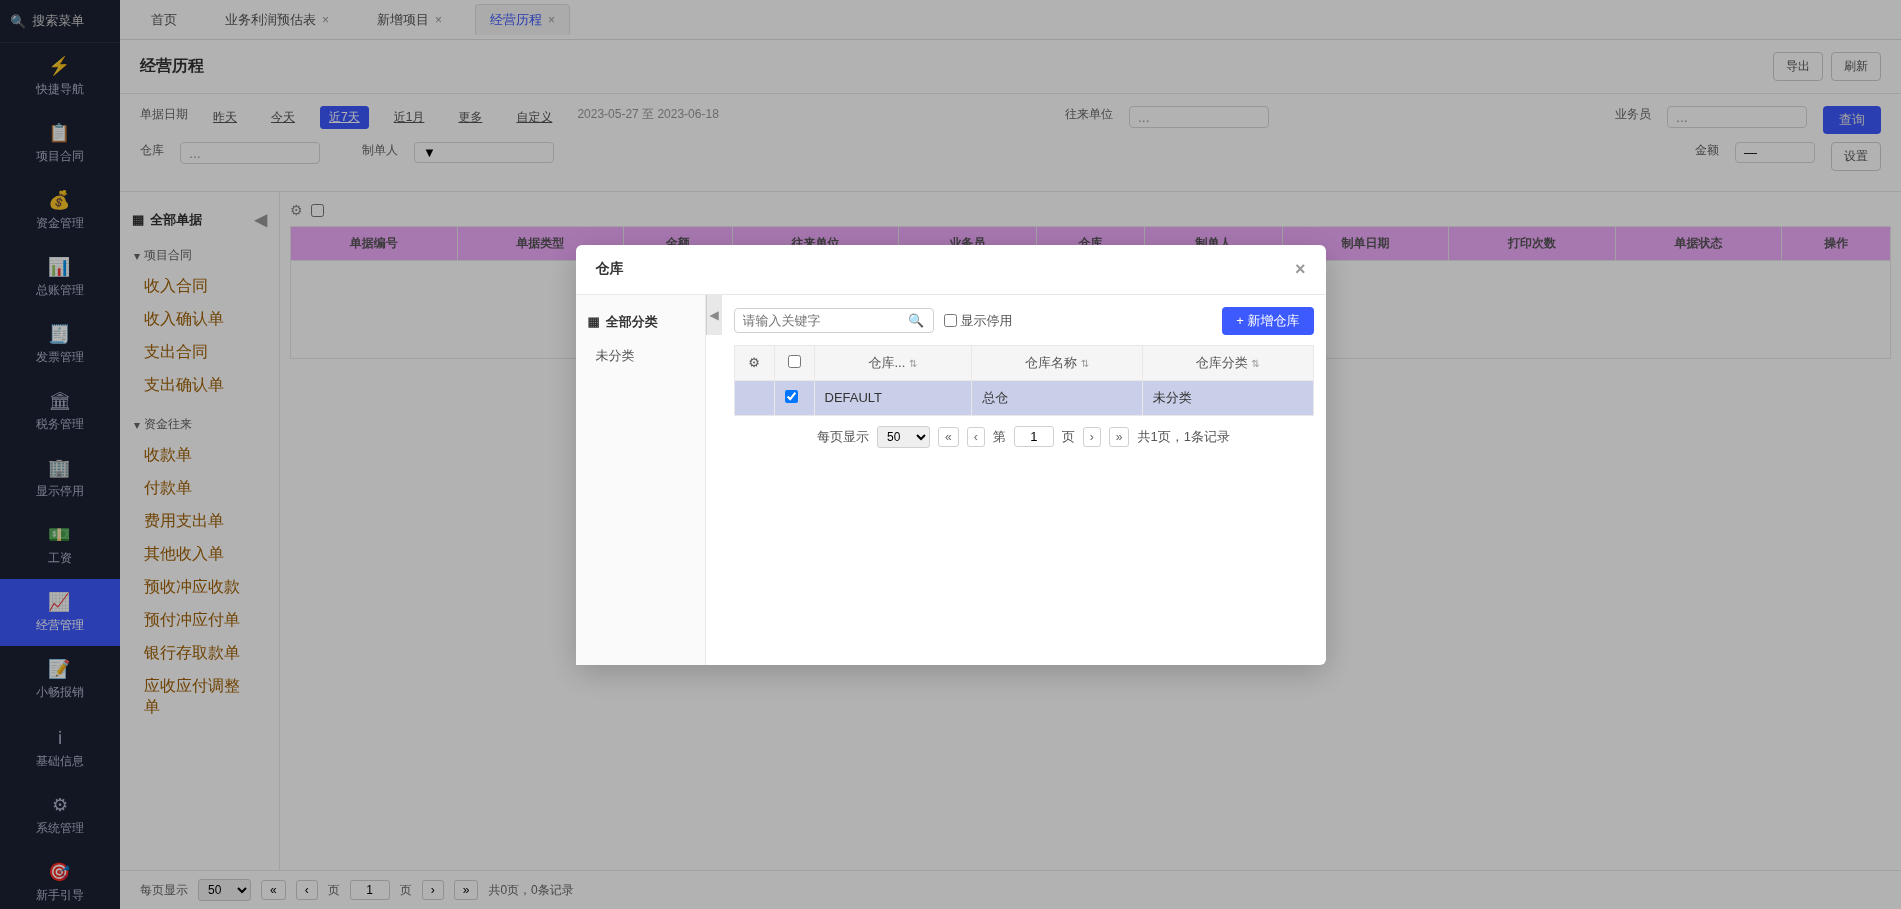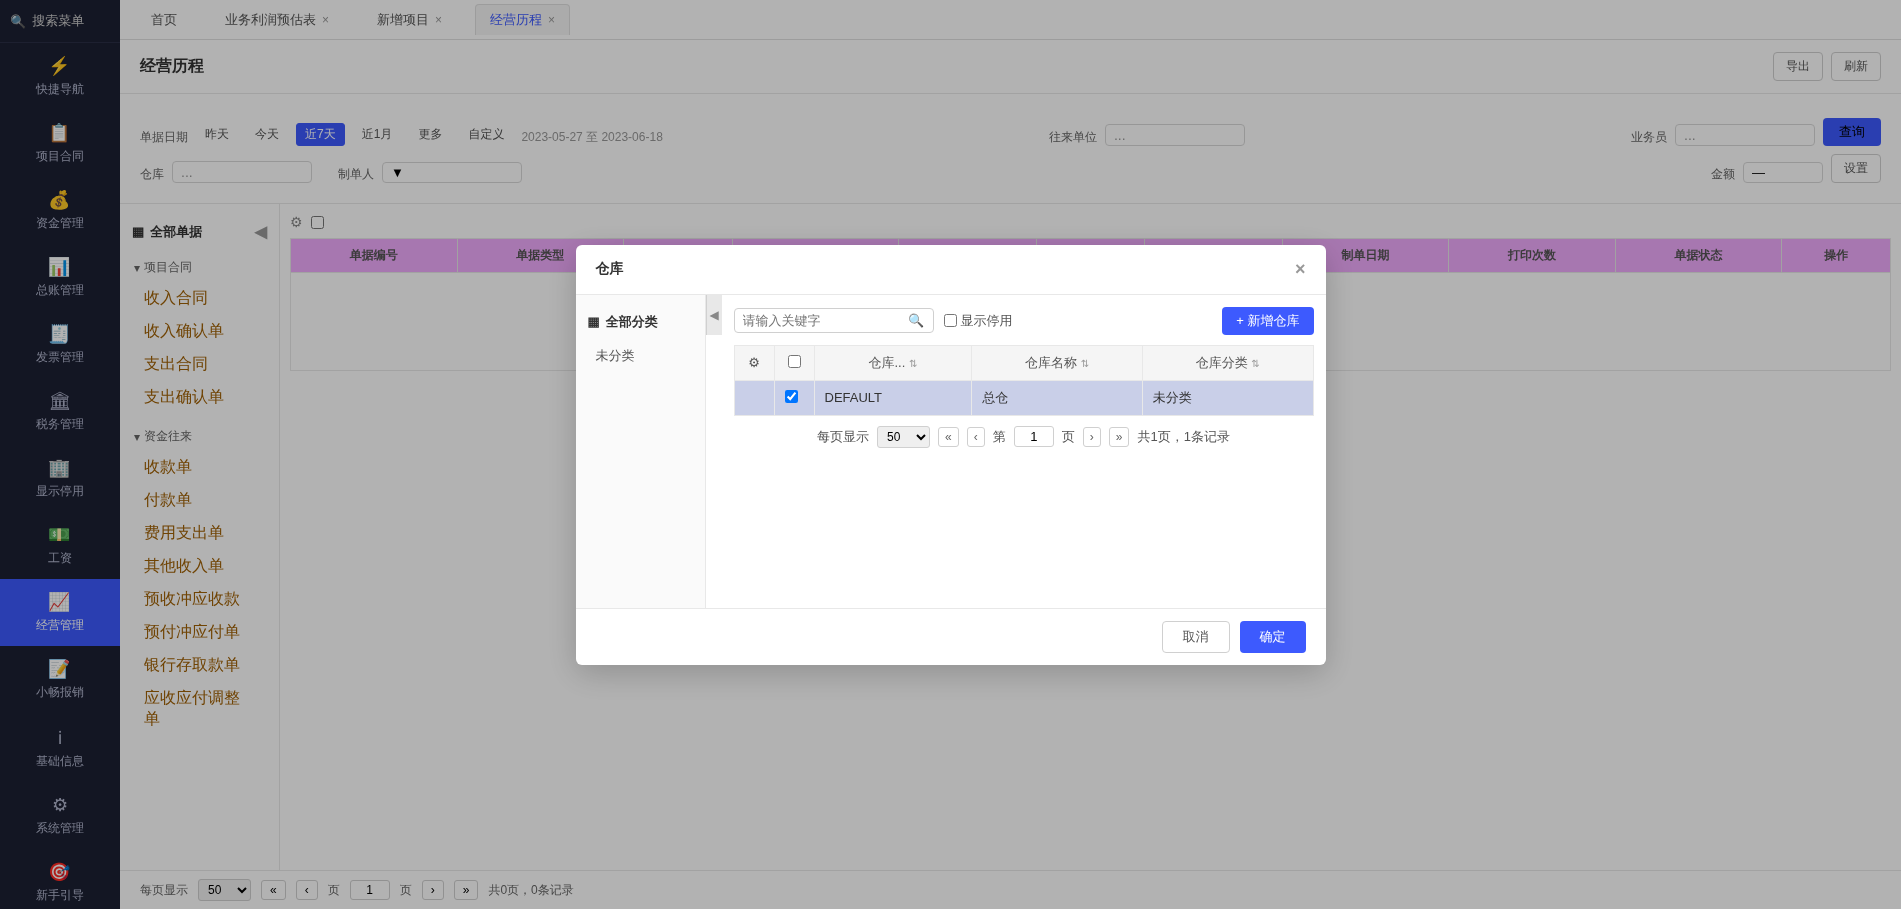--- a/index.html
+++ b/index.html
@@ -55,37 +55,37 @@
       padding: 5px 12px; border: 1px solid #d0d0d0; border-radius: 4px;
       background: #fff; cursor: pointer; font-size: 12px; color: #555;
       display: flex; align-items: center; gap: 4px;
     }
 
     
     .filter-area {
       background: #fff; padding: 12px 20px; border-bottom: 1px solid #e8e8e8;
     }
     .filter-row {
-      display: flex; align-items: flex-end; gap: 8px; margin-bottom: 8px; flex-wrap: wrap;
+      display: flex; align-items: flex-start; gap: 16px; margin-bottom: 8px; flex-wrap: wrap;
     }
     .filter-label { color: #666; font-size: 12px; white-space: nowrap; }
     .filter-btn {
       padding: 2px 8px; border-radius: 3px; cursor: pointer; font-size: 12px;
-      border: 1px solid transparent; color: #555; background: transparent;
+      border: 1px solid transparent; color: #555; background: transparent; text-decoration: underline;
     }
     .filter-btn.active { background: #3d5afe; color: #fff; border-color: #3d5afe; }
     .filter-date { font-size: 12px; color: #999; }
     .filter-input-wrap {
       display: flex; align-items: center; border: 1px solid #d9d9d9;
       border-radius: 4px; padding: 2px 8px; background: #fff; min-width: 140px;
     }
     .filter-dots { color: #999; font-size: 14px; }
     .btn-query {
-      padding: 5px 16px; background: #3d5afe; color: #000000; border: none;
-      border-radius: 4px; cursor: pointer; font-size: 13px; margin-top: 12px;
+      padding: 5px 16px; background: #3d5afe; color: #e5e5e5; border: none;
+      border-radius: 4px; cursor: pointer; font-size: 13px;
     }
     .btn-settings {
       padding: 5px 12px; border: 1px solid #d0d0d0; border-radius: 4px;
       background: #fff; cursor: pointer; font-size: 12px; color: #555;
     }
 
     
     .content-layout {
       display: flex; height: calc(100% - 180px);
     }
@@ -538,17 +538,13 @@
         <button class="nav-page-btn">‹</button>
         <span>第</span>
         <input class="page-num-input" value="1" style="">
         <span>页</span>
         <button class="nav-page-btn">›</button>
         <button class="nav-page-btn">»</button>
         <span>共1页，1条记录</span>
       </div>
     </div>
   </div>
-  <div class="modal-footer">
-    <button class="btn-cancel">取消</button>
-    <button class="btn-confirm">确定</button>
-  </div>
 </div>
 
 </body></html>

